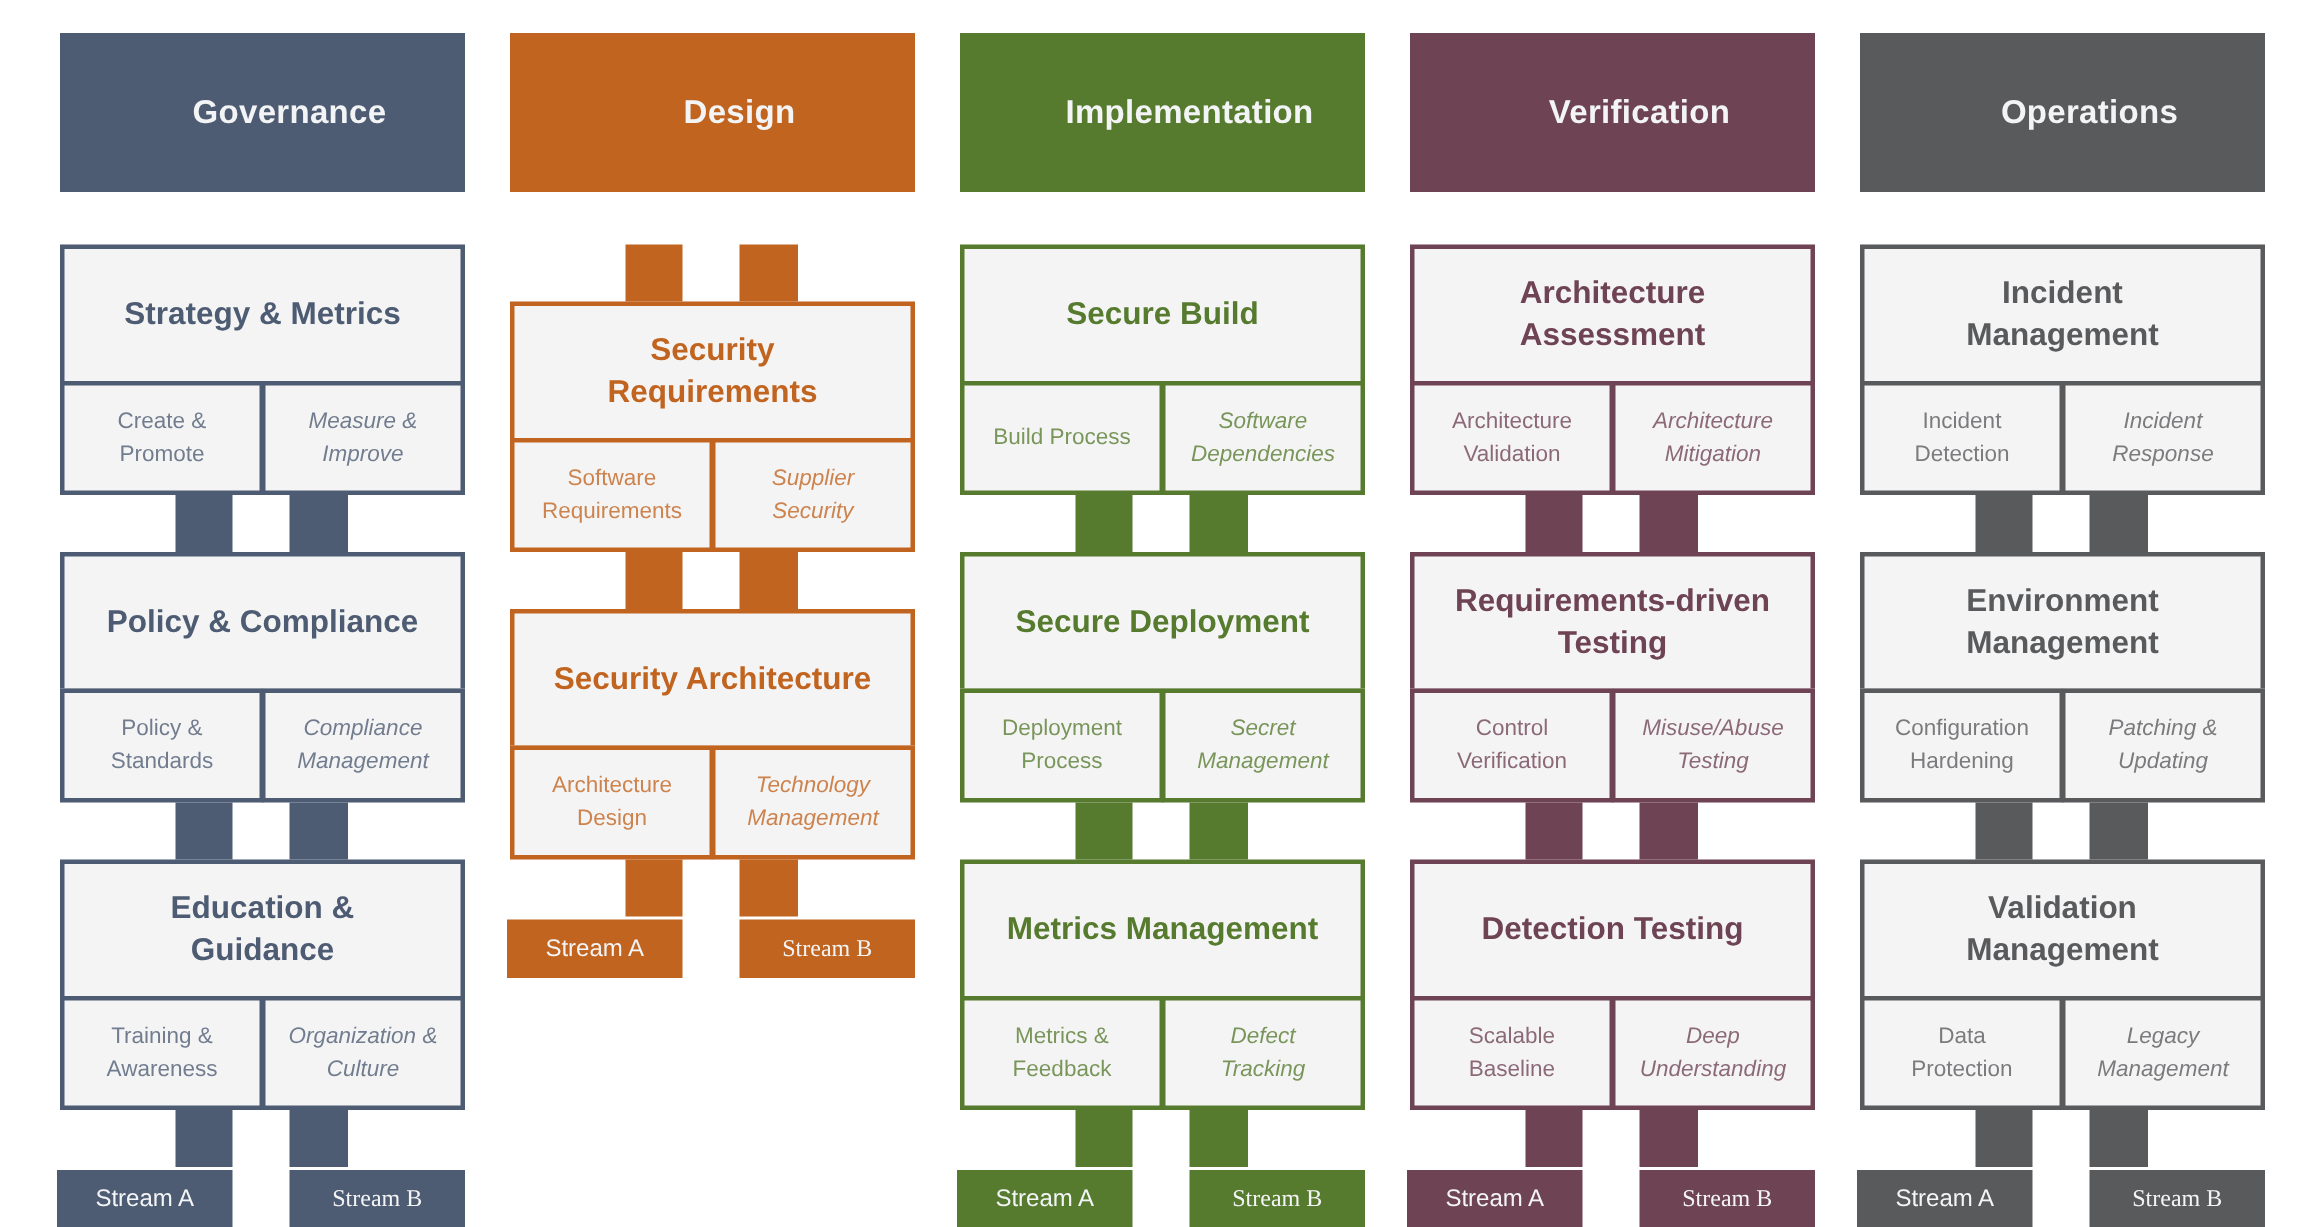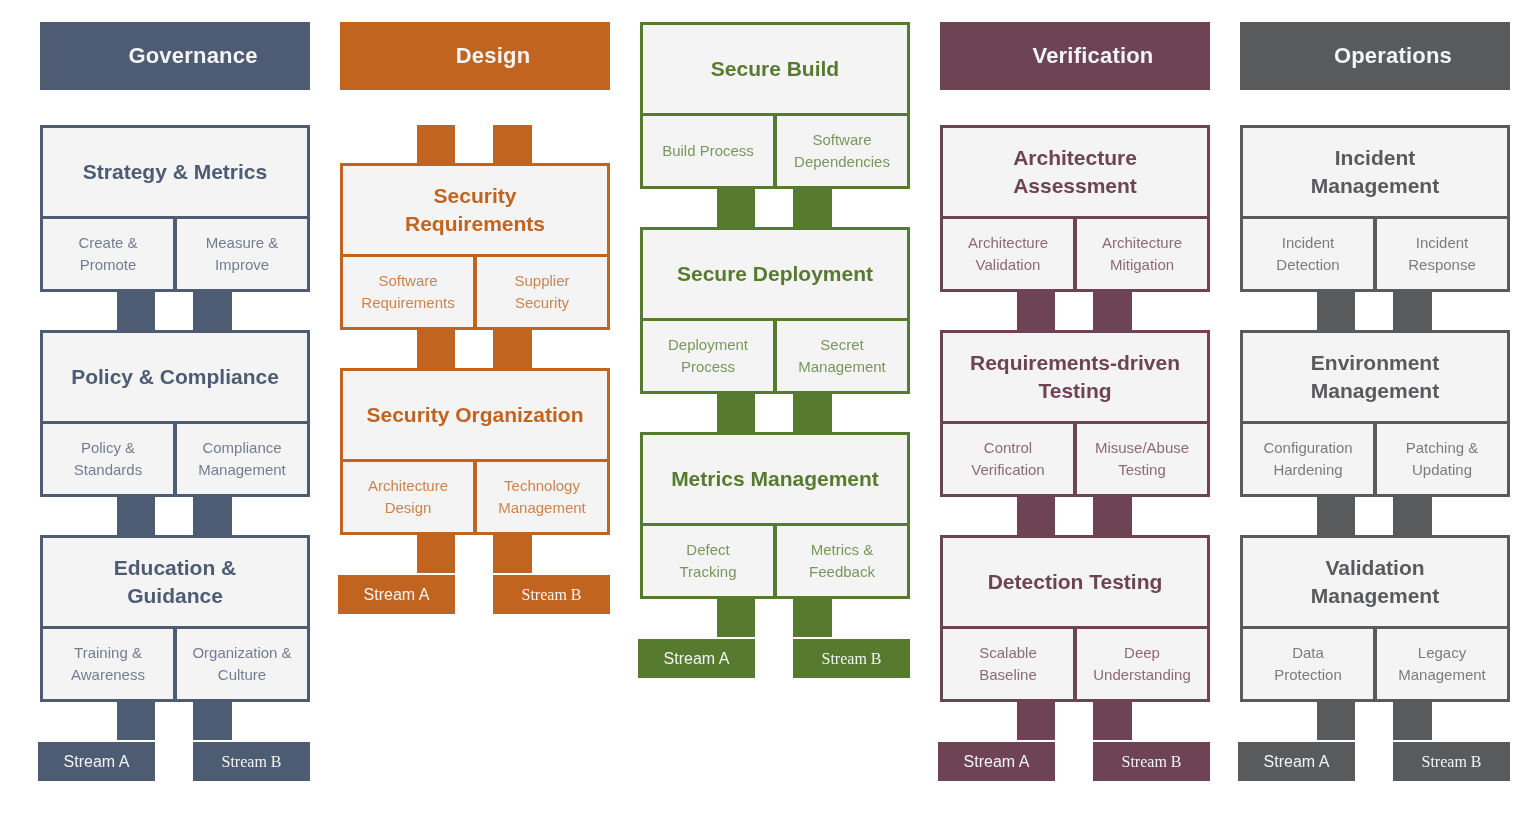--- a/index.html
+++ b/index.html
@@ -9,21 +9,21 @@
     font-family: "Liberation Sans", sans-serif;
     overflow: hidden;
   }
   .diagram {
     display: flex;
     gap: 30px;
     padding: 22px 0 0 40px;
   }
   .column { width: 270px; flex: 0 0 270px; }
   .bf-header {
-    height: 68px;
+    height: 106px;
     background: var(--c);
     color: #f3f4f5;
     font-size: 22px;
     font-weight: bold;
     display: flex; align-items: center; justify-content: center;
     margin-bottom: 35px;
     letter-spacing: .2px;
     padding-left: 36px;
   }
   .title-box {
@@ -41,21 +41,21 @@
   }
   .subs { display: flex; margin-top: -3px; }
   .sub {
     box-sizing: border-box;
     width: 136px; height: 76px;
     border: 3px solid var(--c);
     background: #f5f4f5;
     display: flex; align-items: center; justify-content: center;
     text-align: center;
   }
-  .sub + .sub { margin-left: -2px; }
+  .sub + .sub { margin-left: -2px; font-style: italic; }
   .sub-label {
     color: var(--c);
     opacity: .78;
     font-size: 15px;
     line-height: 1.45;
     white-space: pre-line;
   }
   .connector { position: relative; height: 38px; }
   .strip { position: absolute; top: 0; bottom: 0; background: var(--c); }
   .strip-a { left: 77px; width: 38px; }
@@ -166,21 +166,21 @@
         </div>
       </div>
     </div>
 
     <div class="connector">
       <div class="strip strip-a"></div>
       <div class="strip strip-b"></div>
     </div>
 
     <div class="group">
-      <div class="title-box">Security Organization</div>
+      <div class="title-box">Security Architecture</div>
       <div class="subs">
         <div class="sub">
           <span class="sub-label">Architecture
 Design</span>
         </div>
         <div class="sub">
           <span class="sub-label">Technology
 Management</span>
         </div>
       </div>
@@ -188,20 +188,21 @@
 
     <div class="stream-zone">
       <div class="stub stub-a"></div>
       <div class="stub stub-b"></div>
       <div class="stream-box stream-a-box">Stream A</div>
       <div class="stream-box stream-b-box">Stream B</div>
     </div>
   </div>
 
   <div class="column" style="--c: #567b2f;">
+    <div class="bf-header">Implementation</div>
 
     <div class="group">
       <div class="title-box">Secure Build</div>
       <div class="subs">
         <div class="sub">
           <span class="sub-label">Build Process</span>
         </div>
         <div class="sub">
           <span class="sub-label">Software
 Dependencies</span>
@@ -230,27 +231,27 @@
 
     <div class="connector">
       <div class="strip strip-a"></div>
       <div class="strip strip-b"></div>
     </div>
 
     <div class="group">
       <div class="title-box">Metrics Management</div>
       <div class="subs">
         <div class="sub">
+          <span class="sub-label">Metrics &amp;
+Feedback</span>
+        </div>
+        <div class="sub">
           <span class="sub-label">Defect
 Tracking</span>
         </div>
-        <div class="sub">
-          <span class="sub-label">Metrics &amp;
-Feedback</span>
-        </div>
       </div>
     </div>
 
     <div class="stream-zone">
       <div class="stub stub-a"></div>
       <div class="stub stub-b"></div>
       <div class="stream-box stream-a-box">Stream A</div>
       <div class="stream-box stream-b-box">Stream B</div>
     </div>
   </div>

